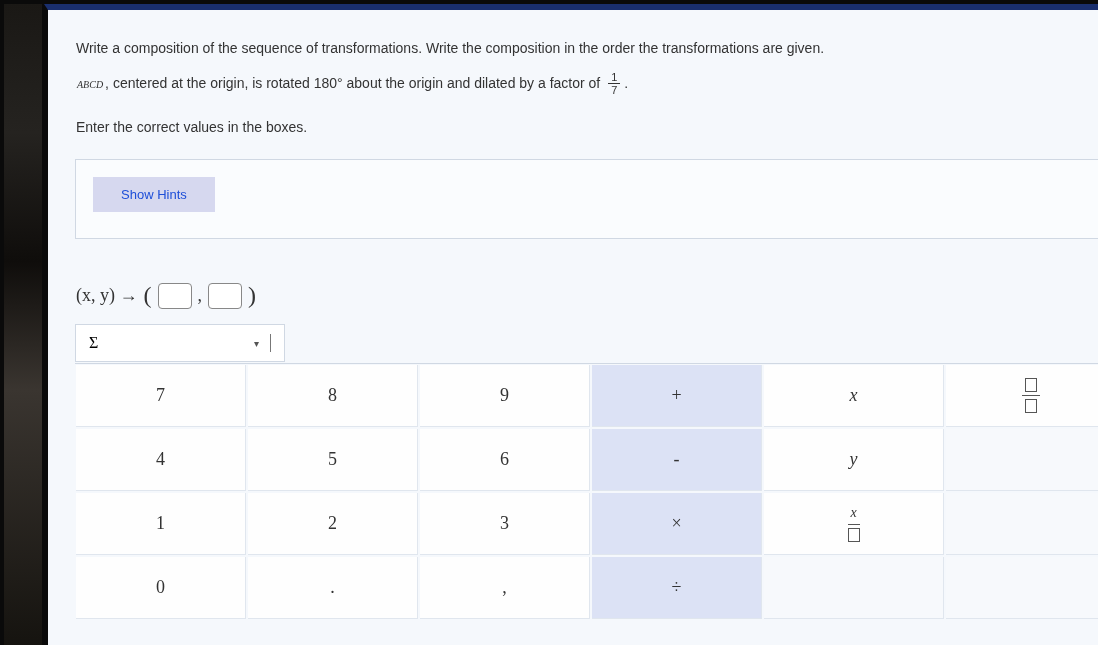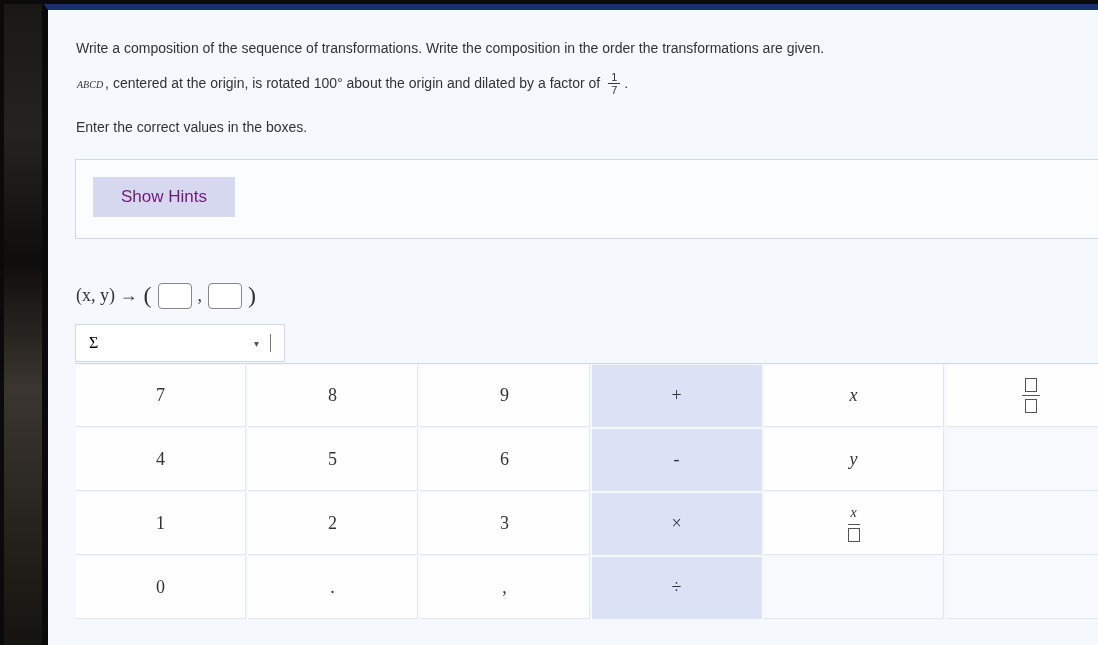--- a/index.html
+++ b/index.html
@@ -52,23 +52,23 @@
     .hints-container {
       border: 1px solid #d0d8e3;
       background: #fafcfe;
       margin-top: 20px;
       margin-right: 0;
       padding: 16px;
       height: 80px;
     }
     .show-hints-btn {
       background: #d6d8ef;
-      color: #701a75;
+      color: #1d4ed8;
       padding: 10px 28px;
-      font-size: 17px;
+      font-size: 13px;
       border: none;
       cursor: pointer;
     }
     .expression-row {
       margin-top: 42px;
       font-family: 'Times New Roman', serif;
       font-size: 18px;
       color: #333;
       display: flex;
       align-items: center;
@@ -140,21 +140,21 @@
 </head>
 <body>
 
 <div class="outer-frame">
   <div class="left-edge"></div>
   <div class="main-area">
 
     <div class="question-text">
       <p>Write a composition of the sequence of transformations. Write the composition in the order the transformations are given.</p>
       <p class="p2">
-        <span class="italic">ABCD</span><span>, centered at the origin, is rotated 100° about the origin and dilated by a factor of </span><span class="sup-frac"><span class="num">1</span><span class="den">7</span></span><span>.</span>
+        <span class="italic">ABCD</span><span>, centered at the origin, is rotated 180° about the origin and dilated by a factor of </span><span class="sup-frac"><span class="num">1</span><span class="den">7</span></span><span>.</span>
       </p>
       <p class="p3">Enter the correct values in the boxes.</p>
     </div>
 
     <div class="hints-container">
       <button class="show-hints-btn">Show Hints</button>
     </div>
 
     <div class="expression-row">
       <span>(x, y) →</span>

